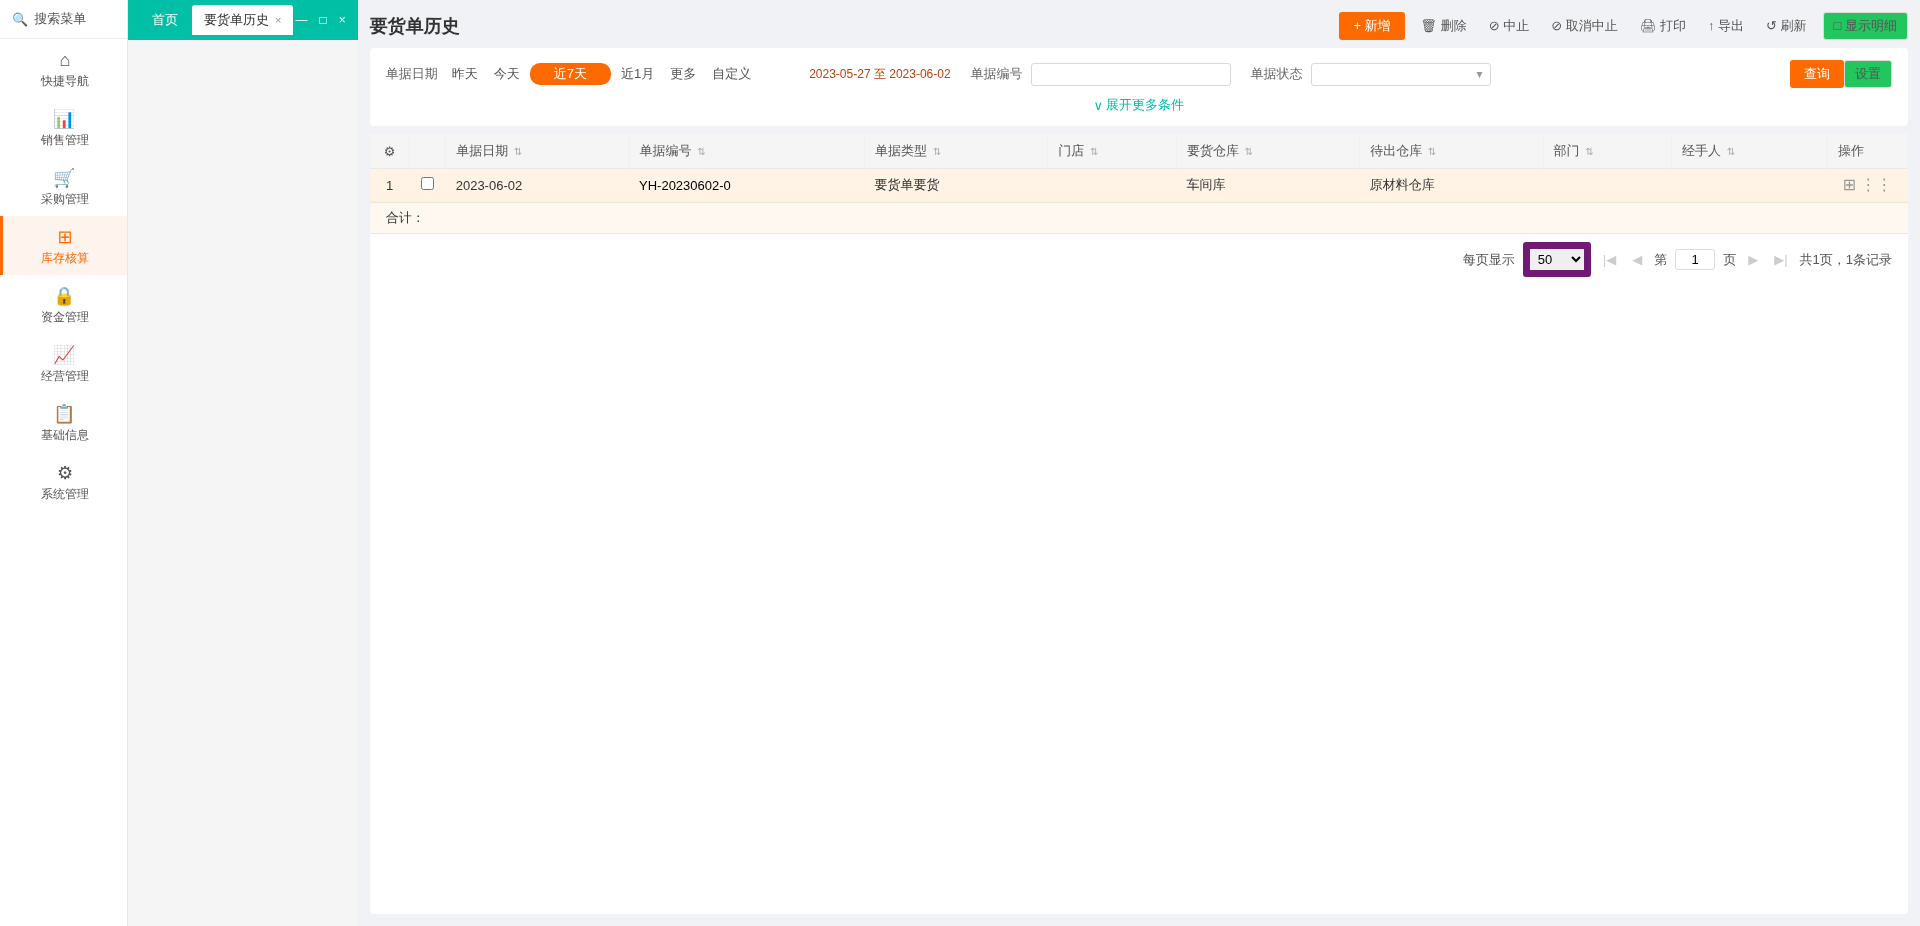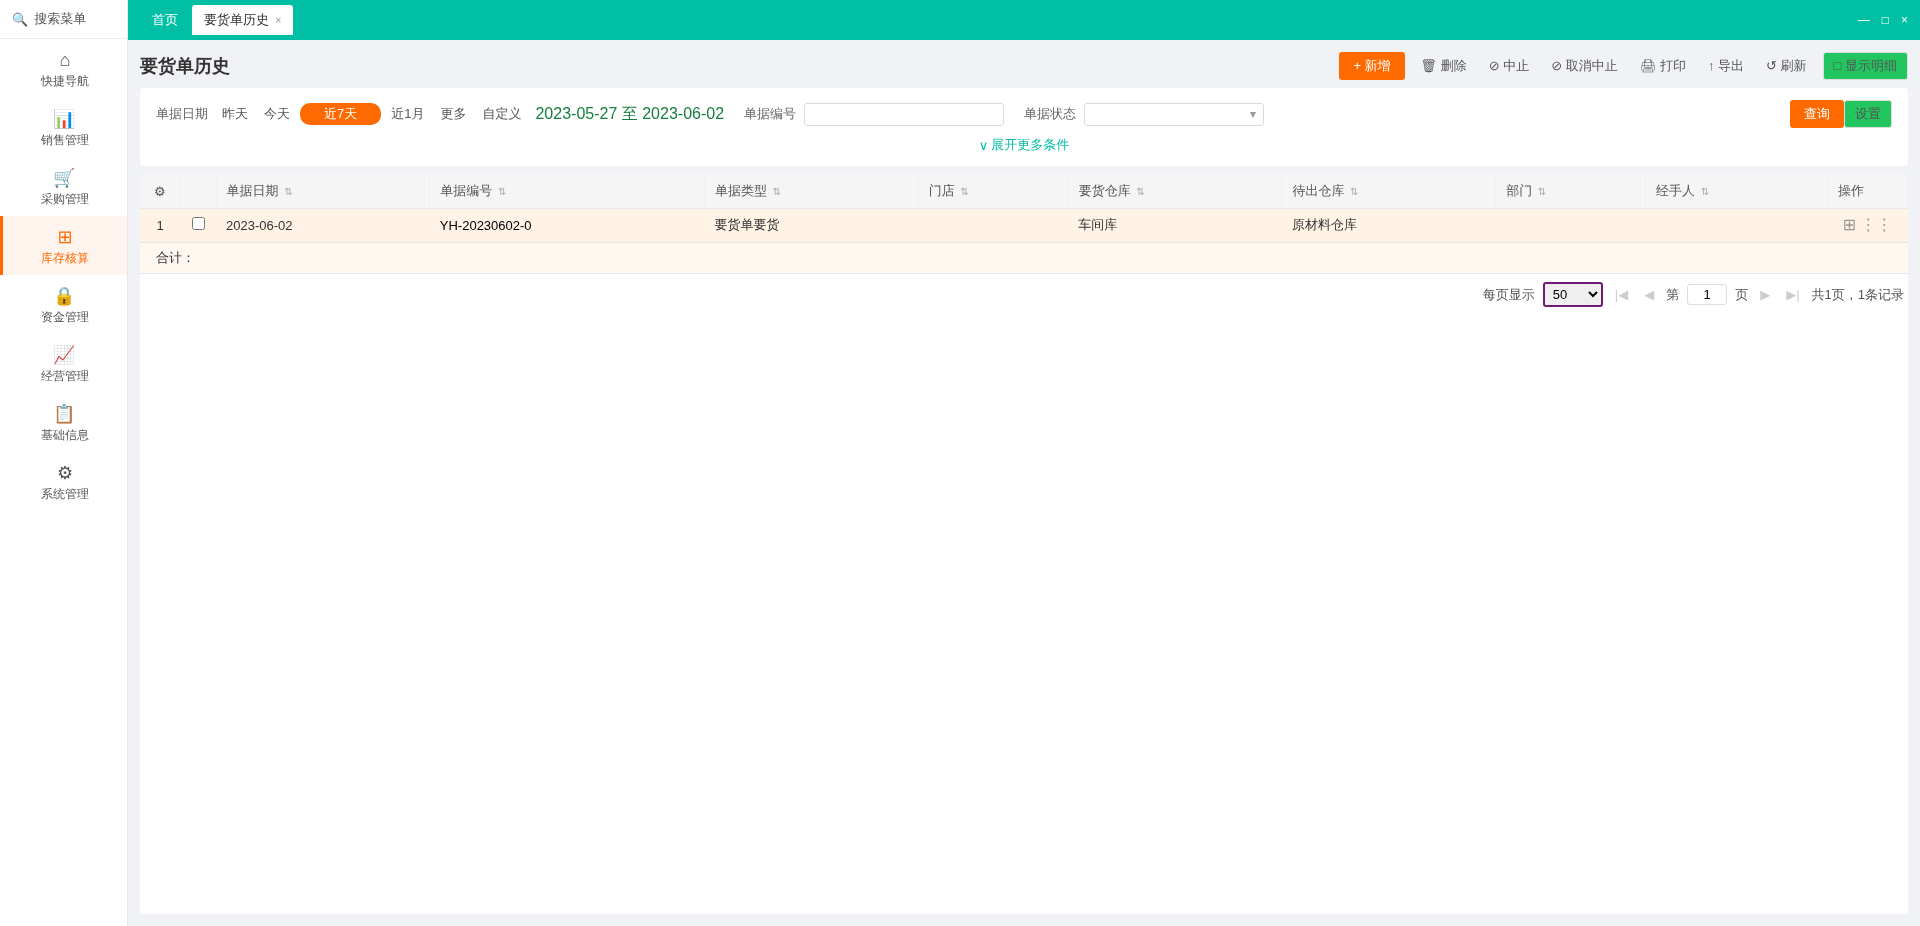--- a/index.html
+++ b/index.html
@@ -42,21 +42,21 @@
       font-size: 13px;
       color: #555;
       cursor: pointer;
       border-bottom: 1px solid #eee;
     }
 
     
     .main {
       flex: 1;
       display: flex;
-      flex-direction: column;
+      flex-direction: row;
       overflow: hidden;
     }
 
     
     .topbar {
       background: #00bfa5;
       height: 40px;
       display: flex;
       align-items: center;
       padding: 0 12px;
@@ -188,22 +188,23 @@
       padding: 2px 6px;
       border-radius: 3px;
     }
     .date-tab.active {
       background: #ff6a00;
       color: #fff;
       border-radius: 10px;
       padding: 2px 24px;
     }
     .date-range {
-      font-size: 16px;
-      color: #15803d;
+      font-size: 12px;
+      color: #c2410c;
+      margin-left: 44px;
     }
     .filter-input {
       border: 1px solid #d9d9d9;
       border-radius: 3px;
       padding: 3px 8px;
       font-size: 13px;
       width: 200px;
       outline: none;
     }
     .filter-select {
@@ -310,34 +311,34 @@
       color: #333;
       display: flex;
       align-items: flex-start;
       gap: 8px;
     }
 
     
     .pagination-bar {
       background: #fff;
       border-top: 1px solid #e8e8e8;
-      padding: 8px 4px;
+      padding: 8px 16px;
       display: flex;
       align-items: center;
       justify-content: flex-end;
       gap: 8px;
       font-size: 13px;
       color: #555;
     }
     .pagination-select {
-      border: 2px solid #701a75;
+      border: 7px solid #701a75;
       border-radius: 3px;
       padding: 2px 4px;
       font-size: 13px;
-      width: 60px;
+      width: 68px;
     }
     .page-input {
       border: 1px solid #ddd;
       border-radius: 3px;
       padding: 2px 6px;
       width: 40px;
       text-align: center;
       font-size: 13px;
     }
     .pg-btn {

